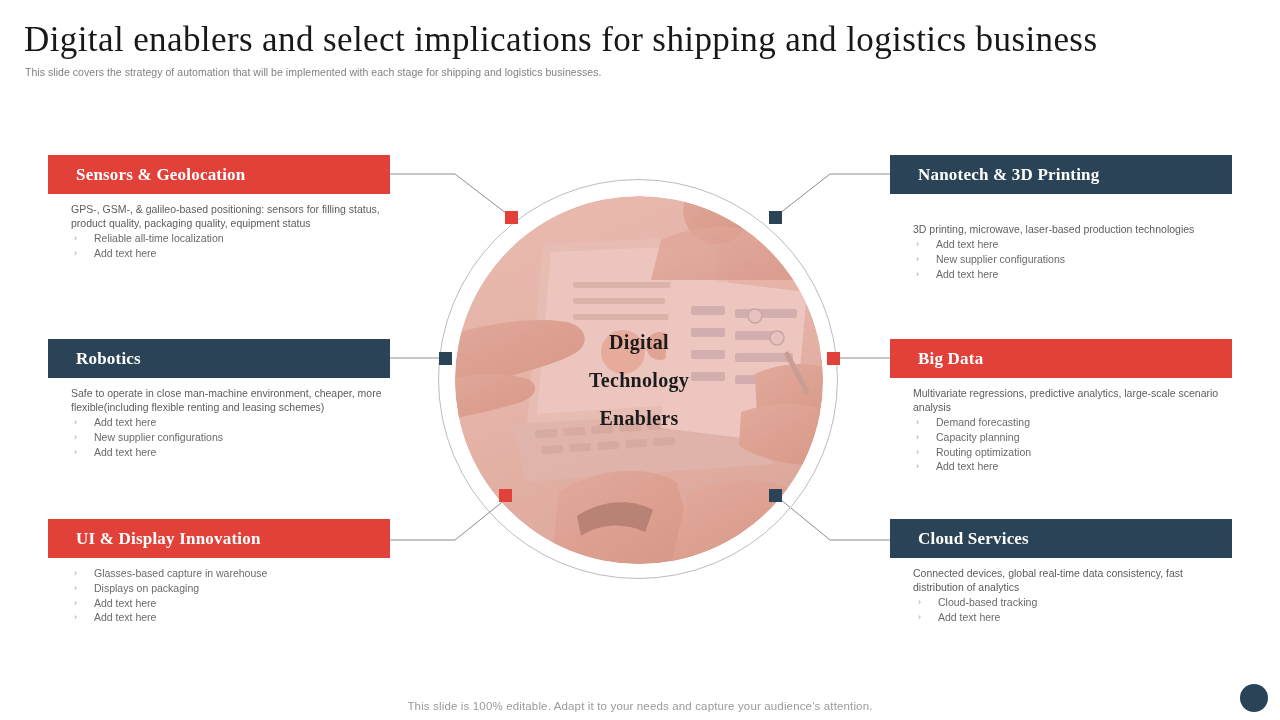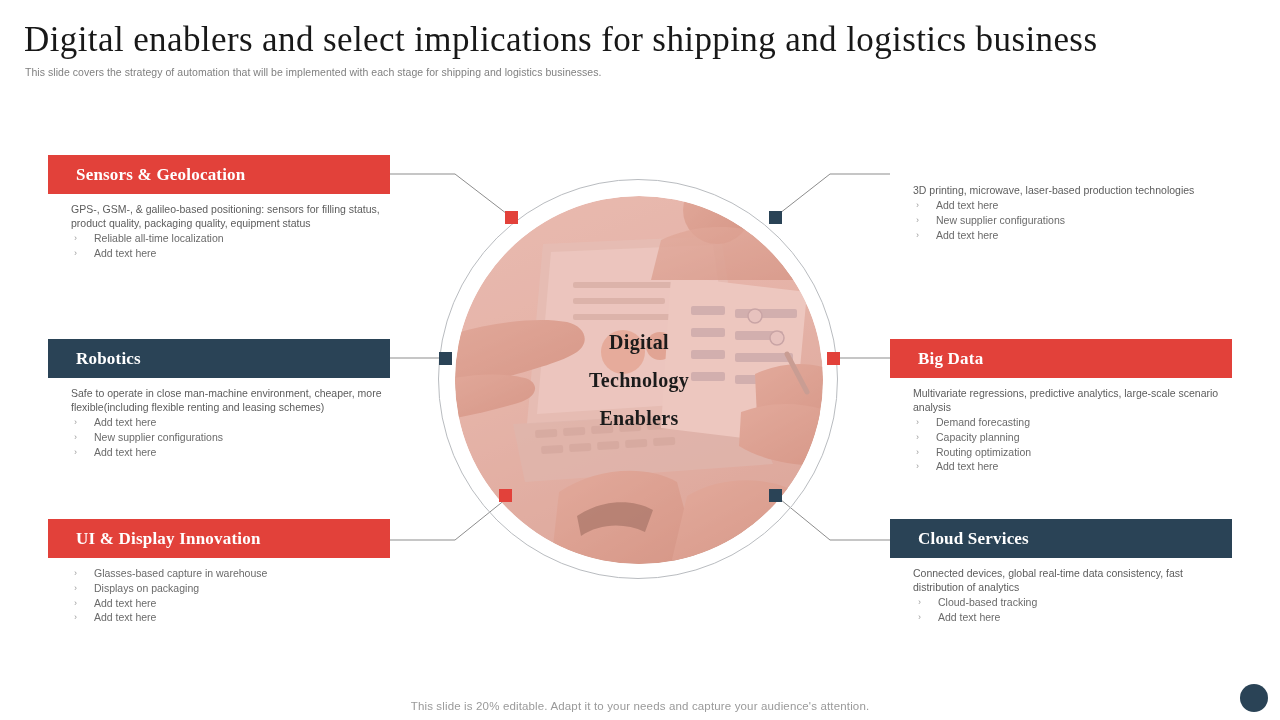--- a/index.html
+++ b/index.html
@@ -340,20 +340,21 @@
       <ul class="bullets">
         <li><span class="chev">›</span><span>Glasses-based capture in warehouse</span></li>
         <li><span class="chev">›</span><span>Displays on packaging</span></li>
         <li><span class="chev">›</span><span>Add text here</span></li>
         <li><span class="chev">›</span><span>Add text here</span></li>
       </ul>
     </div>
   </div>
 
   <div class="card navy" style="left:890px; top:155px; width:342px;">
+    <div class="card-head">Nanotech &amp; 3D Printing</div>
     <div class="card-body">
       <p class="card-lead" style="width:350px;margin-top:20px;">3D printing, microwave, laser-based production technologies</p>
       <ul class="bullets">
         <li><span class="chev">›</span><span>Add text here</span></li>
         <li><span class="chev">›</span><span>New supplier configurations</span></li>
         <li><span class="chev">›</span><span>Add text here</span></li>
       </ul>
     </div>
   </div>
 
@@ -374,16 +375,16 @@
     <div class="card-head">Cloud Services</div>
     <div class="card-body">
       <p class="card-lead" style="width:322px;">Connected devices, global real-time data consistency, fast distribution of analytics</p>
       <ul class="bullets" style="padding-left:2px;">
         <li><span class="chev">›</span><span>Cloud-based tracking</span></li>
         <li><span class="chev">›</span><span>Add text here</span></li>
       </ul>
     </div>
   </div>
 
-  <div class="footer-note">This slide is 20% editable. Adapt it to your needs and capture your audience's attention.</div>
+  <div class="footer-note">This slide is 100% editable. Adapt it to your needs and capture your audience's attention.</div>
   <div class="corner-dot"></div>
 
 </div>
 
 </body></html>

